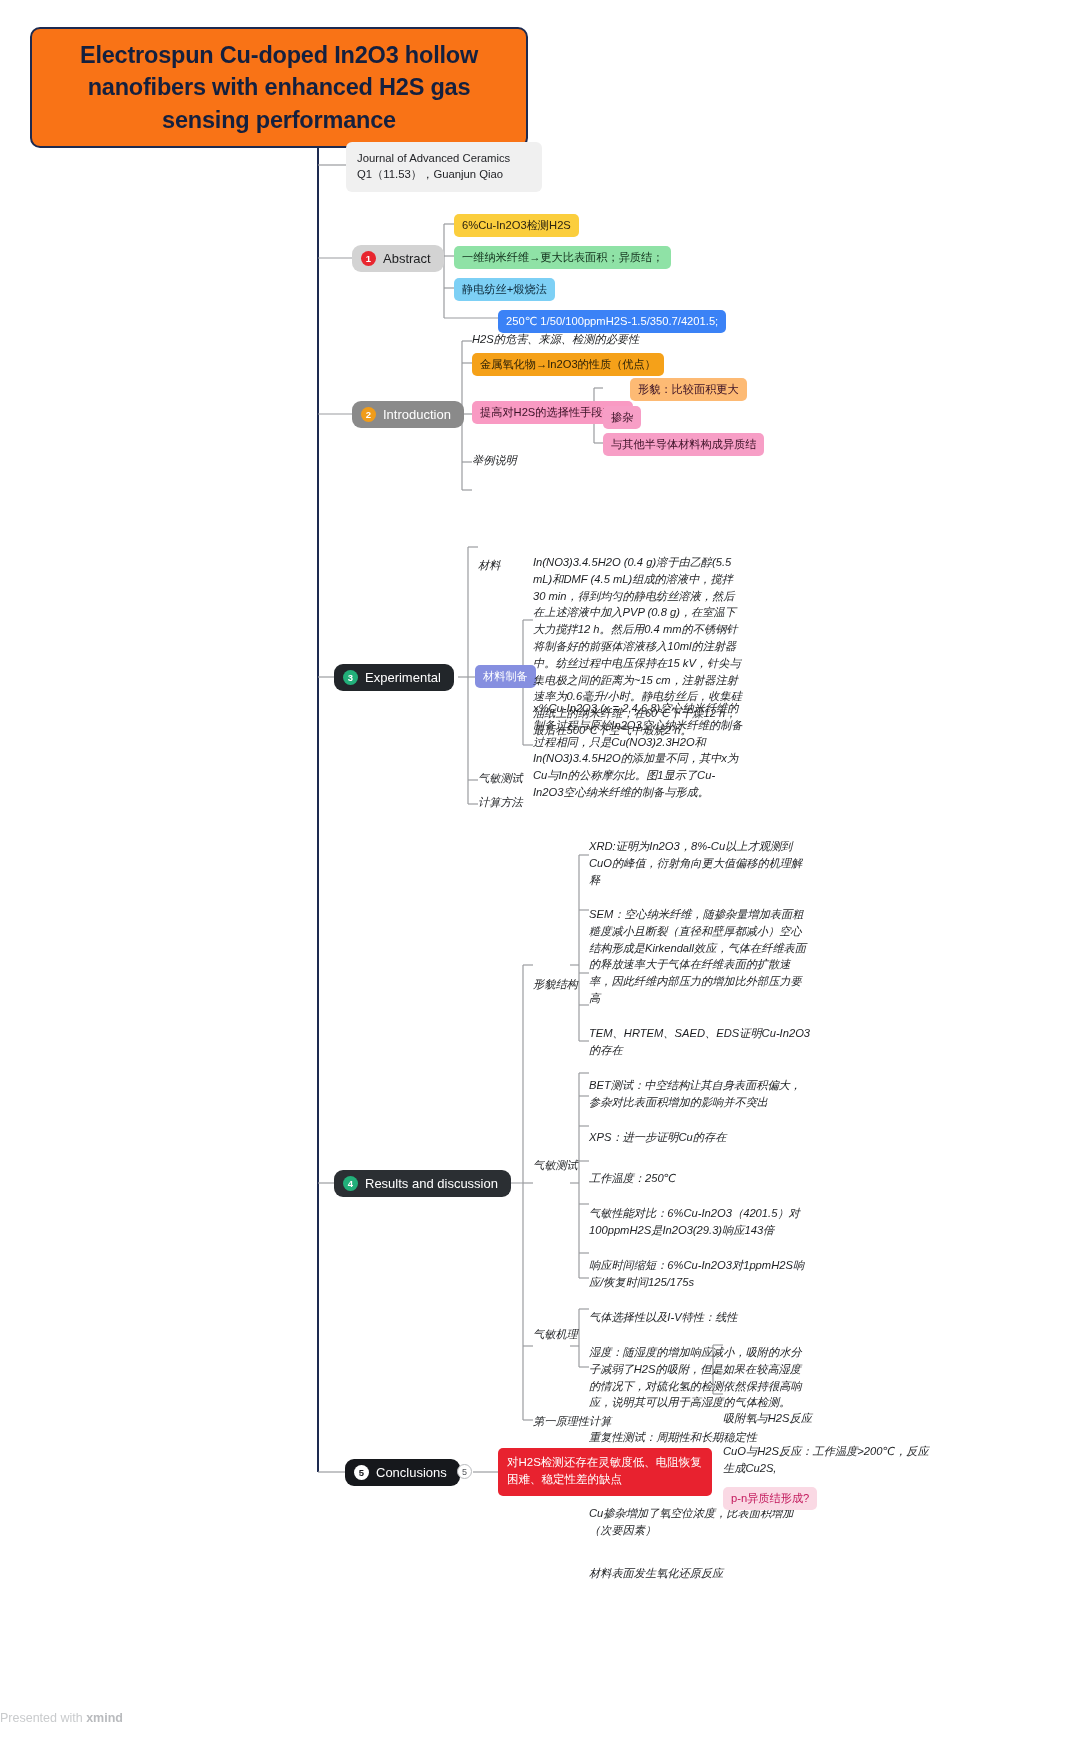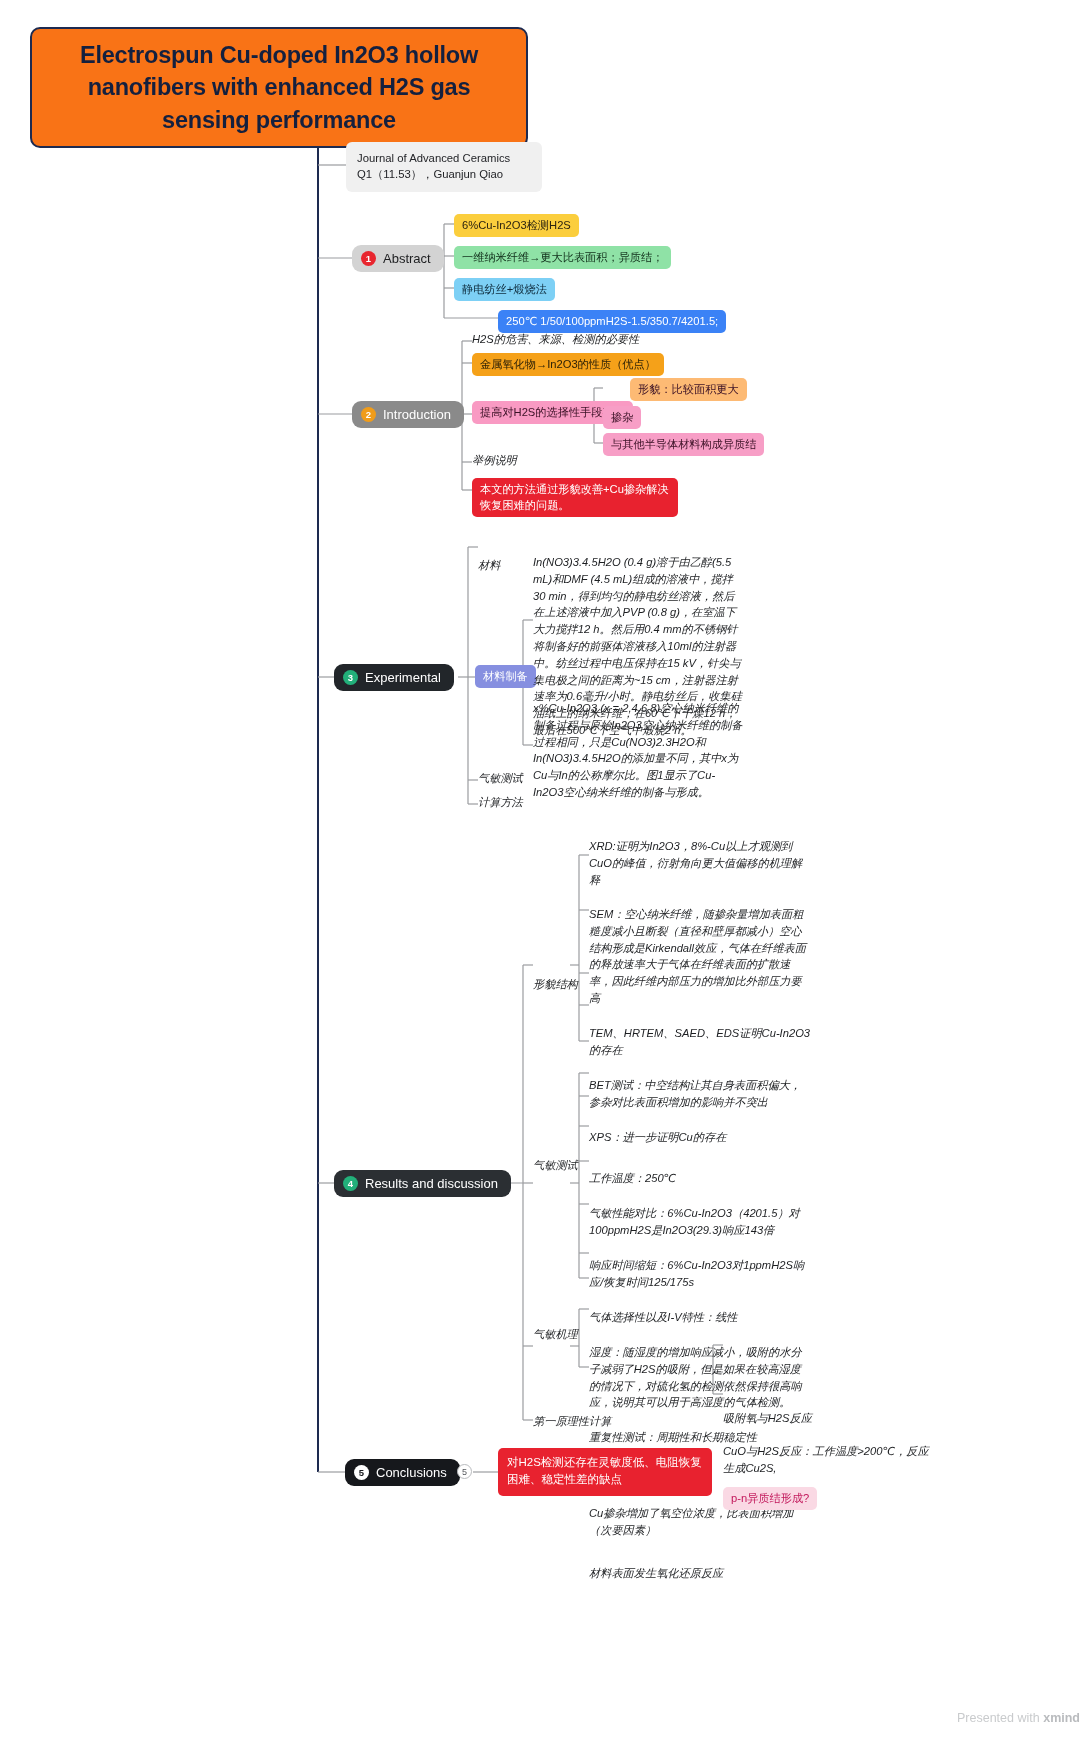--- a/index.html
+++ b/index.html
@@ -132,21 +132,21 @@
   .c-concl {
     left: 498px; top: 1448px; width: 214px;
     background: #e8222f; color: #ffffff;
     border-radius: 5px; padding: 6px 9px 7px 9px;
     font-size: 11.5px; line-height: 1.5; font-weight: 500;
   }
 
   
   .footer {
     position: absolute; left: 0; right: 0; bottom: 26px;
-    text-align: right;
+    text-align: left;
     font-size: 12.5px; color: #c9cbcd;
   }
   .footer .xm { font-weight: bold; color: #b9bbbe; }
 </style>
 </head>
 <body>
 
 <div id="canvas">
 
   <svg class="wires" viewBox="0 0 1080 1751">
@@ -258,21 +258,20 @@
   <div class="node chip c-ab4">250℃ 1/50/100ppmH2S-1.5/350.7/4201.5;</div>
 
   <div class="node section sec-intro">
     <span class="num">2</span>
     <span>Introduction</span>
   </div>
   <div class="node plain c-in1">H2S的危害、来源、检测的必要性</div>
   <div class="node chip c-in2">金属氧化物→In2O3的性质（优点）</div>
   <div class="node chip c-in3">提高对H2S的选择性手段有三</div>
   <div class="node plain c-in4">举例说明</div>
-  <div class="node chip wrap c-in5">本文的方法通过形貌改善+Cu掺杂解决恢复困难的问题。</div>
 
   <div class="node chip c-ig1">形貌：比较面积更大</div>
   <div class="node chip c-ig2">掺杂</div>
   <div class="node chip c-ig3">与其他半导体材料构成异质结</div>
 
   <div class="node section sec-exp">
     <span class="num">3</span>
     <span>Experimental</span>
   </div>
   <div class="node plain c-ex1">材料</div>

